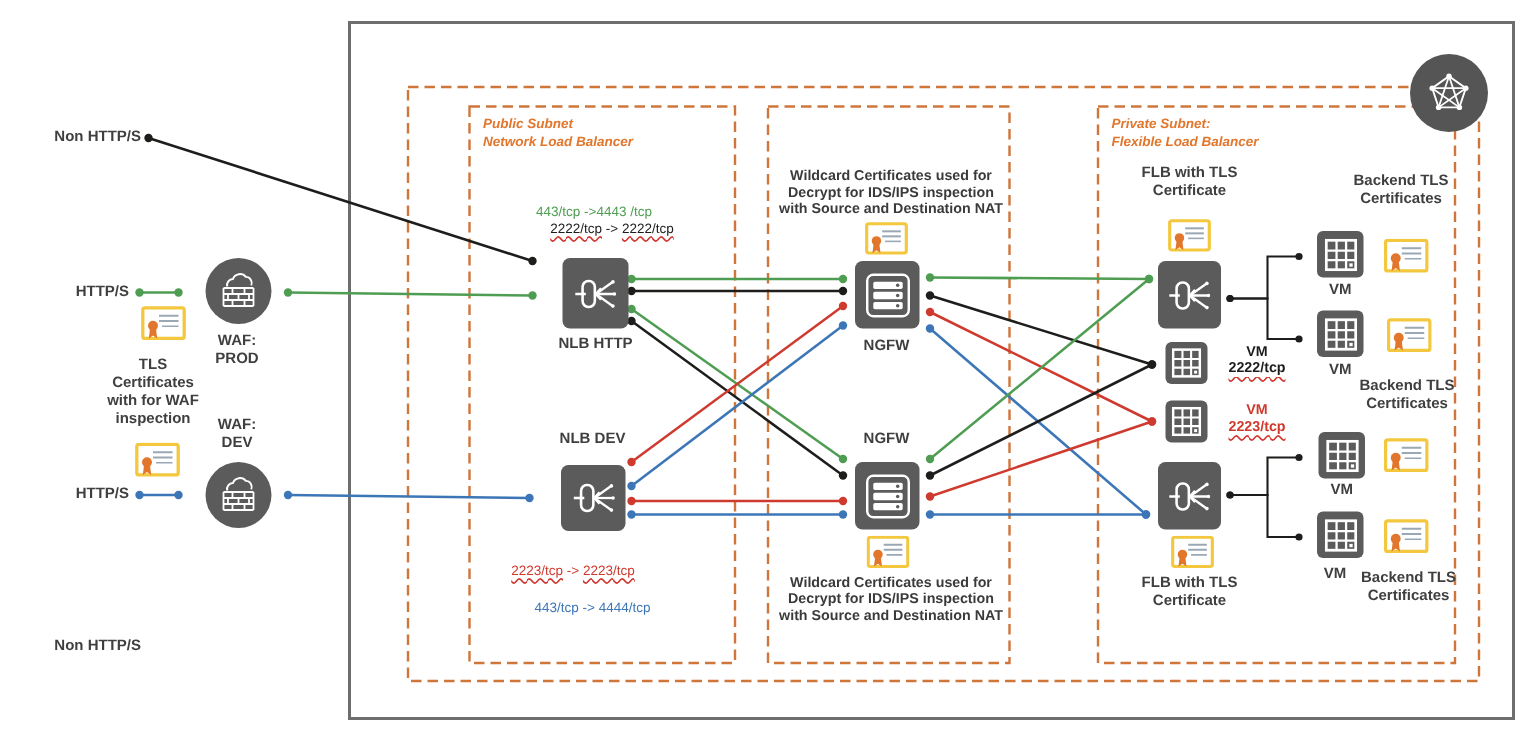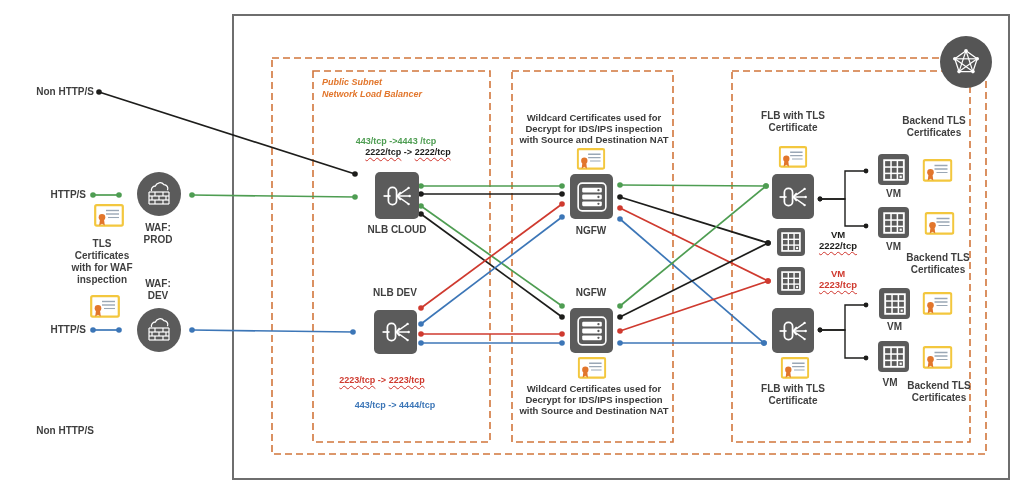--- a/index.html
+++ b/index.html
@@ -10,21 +10,21 @@
   .layer2{z-index:2;}
   .region-box{border:2px solid #6e6e6e;z-index:0;}
   .region-title{font-size:12.5px;font-weight:700;color:#3c3c3c;text-align:right;letter-spacing:.2px;}
   .subnet-title{font-size:9px;font-weight:700;color:#e2762c;line-height:1.3;font-style:italic;}
   .subnet-title span{display:block;}
   .node{background:#5b5b5b;border-radius:5px;display:flex;align-items:center;justify-content:center;z-index:2;}
   .circle-node{background:#5b5b5b;border-radius:50%;width:44px;height:44px;display:flex;align-items:center;justify-content:center;z-index:2;}
   .oci-circle{background:#555555;border-radius:50%;width:52px;height:52px;display:flex;align-items:center;justify-content:center;z-index:4;}
   .lbl{font-size:10px;font-weight:700;color:#3f3f3f;text-align:center;white-space:pre-line;line-height:1.2;z-index:3;}
   .note{font-size:9.5px;font-weight:700;color:#3a3a3a;text-align:center;white-space:pre-line;line-height:1.18;z-index:3;}
-  .portlbl{font-size:9px;font-weight:700;text-align:center;white-space:nowrap;z-index:3;}
+  .portlbl{font-size:9px;font-weight:400;text-align:center;white-space:nowrap;z-index:3;}
   .vmlbl{font-size:9.5px;font-weight:700;text-align:center;line-height:1.2;z-index:3;}
   .vmlbl span{display:block;}
   .sq{text-decoration-line:underline;text-decoration-style:wavy;text-decoration-color:#d0342c;
       text-decoration-thickness:1px;text-underline-offset:2px;}
   .green{color:#4e9d52;} .blue{color:#3c76b7;margin-top:36px;} .red{color:#cf3a2f;} .dark{color:#1d1d1b;}
   svg.icon{display:block;}
 </style>
 </head>
 <body>
 
@@ -186,20 +186,24 @@
       <circle cx="866" cy="305" r="2.4" fill="#1d1d1b"></circle>
       <path d="M820,330 L845,330 L845,358 L866,358" fill="none" stroke="#1d1d1b" stroke-width="1.4"></path>
       <circle cx="820" cy="330" r="2.4" fill="#1d1d1b"></circle>
       <circle cx="866" cy="358" r="2.4" fill="#1d1d1b"></circle>
     </svg>
 
   <div class="abs subnet-title" style="left:322px;top:77px;width:162px;">
     <span>Public Subnet</span>
     <span>Network Load Balancer</span>
   </div>
+  <div class="abs subnet-title" style="left:741px;top:77px;width:148px;">
+    <span>Private Subnet:</span>
+    <span>Flexible Load Balancer</span>
+  </div>
 
   <div class="abs lbl" style="left:20px;top:86px;width:74px;text-align:right;">Non HTTP/S</div>
   <div class="abs lbl" style="left:20px;top:189px;width:66px;text-align:right;">HTTP/S</div>
   <div class="abs circle-node" style="left:137px;top:172px;">
     <svg class="icon" width="30" height="30">
         <use href="#g-waf"></use>
       </svg>
   </div>
   <svg class="abs layer2" style="left:94px;top:204px;" width="30" height="23" viewBox="0 0 30 23">
       <use href="#g-cert"></use>
@@ -223,21 +227,21 @@
   <div class="abs lbl" style="left:20px;top:324px;width:66px;text-align:right;">HTTP/S</div>
   <div class="abs lbl" style="left:20px;top:425px;width:74px;text-align:right;">Non HTTP/S</div>
 
   <div class="abs portlbl green" style="left:316px;top:136px;width:160px;">443/tcp -&gt;4443 /tcp</div>
   <div class="abs portlbl dark" style="left:328px;top:147px;width:160px;"><span class="sq">2222/tcp</span><span> -&gt; </span><span class="sq">2222/tcp</span></div>
   <div class="abs node" style="left:375px;top:172px;width:44px;height:47px;">
     <svg class="icon" width="28" height="28">
         <use href="#g-lb"></use>
       </svg>
   </div>
-  <div class="abs lbl" style="left:357px;top:224px;width:80px;">NLB CLOUD</div>
+  <div class="abs lbl" style="left:357px;top:224px;width:80px;">NLB HTTP</div>
 
   <div class="abs lbl" style="left:355px;top:287px;width:80px;">NLB DEV</div>
   <div class="abs node" style="left:374px;top:310px;width:43px;height:44px;">
     <svg class="icon" width="28" height="28">
         <use href="#g-lb"></use>
       </svg>
   </div>
   <div class="abs portlbl blue" style="left:315px;top:364px;width:160px;">443/tcp -&gt; 4444/tcp</div>
   <div class="abs portlbl red" style="left:302px;top:375px;width:160px;"><span class="sq">2223/tcp</span><span> -&gt; </span><span class="sq">2223/tcp</span></div>
 

